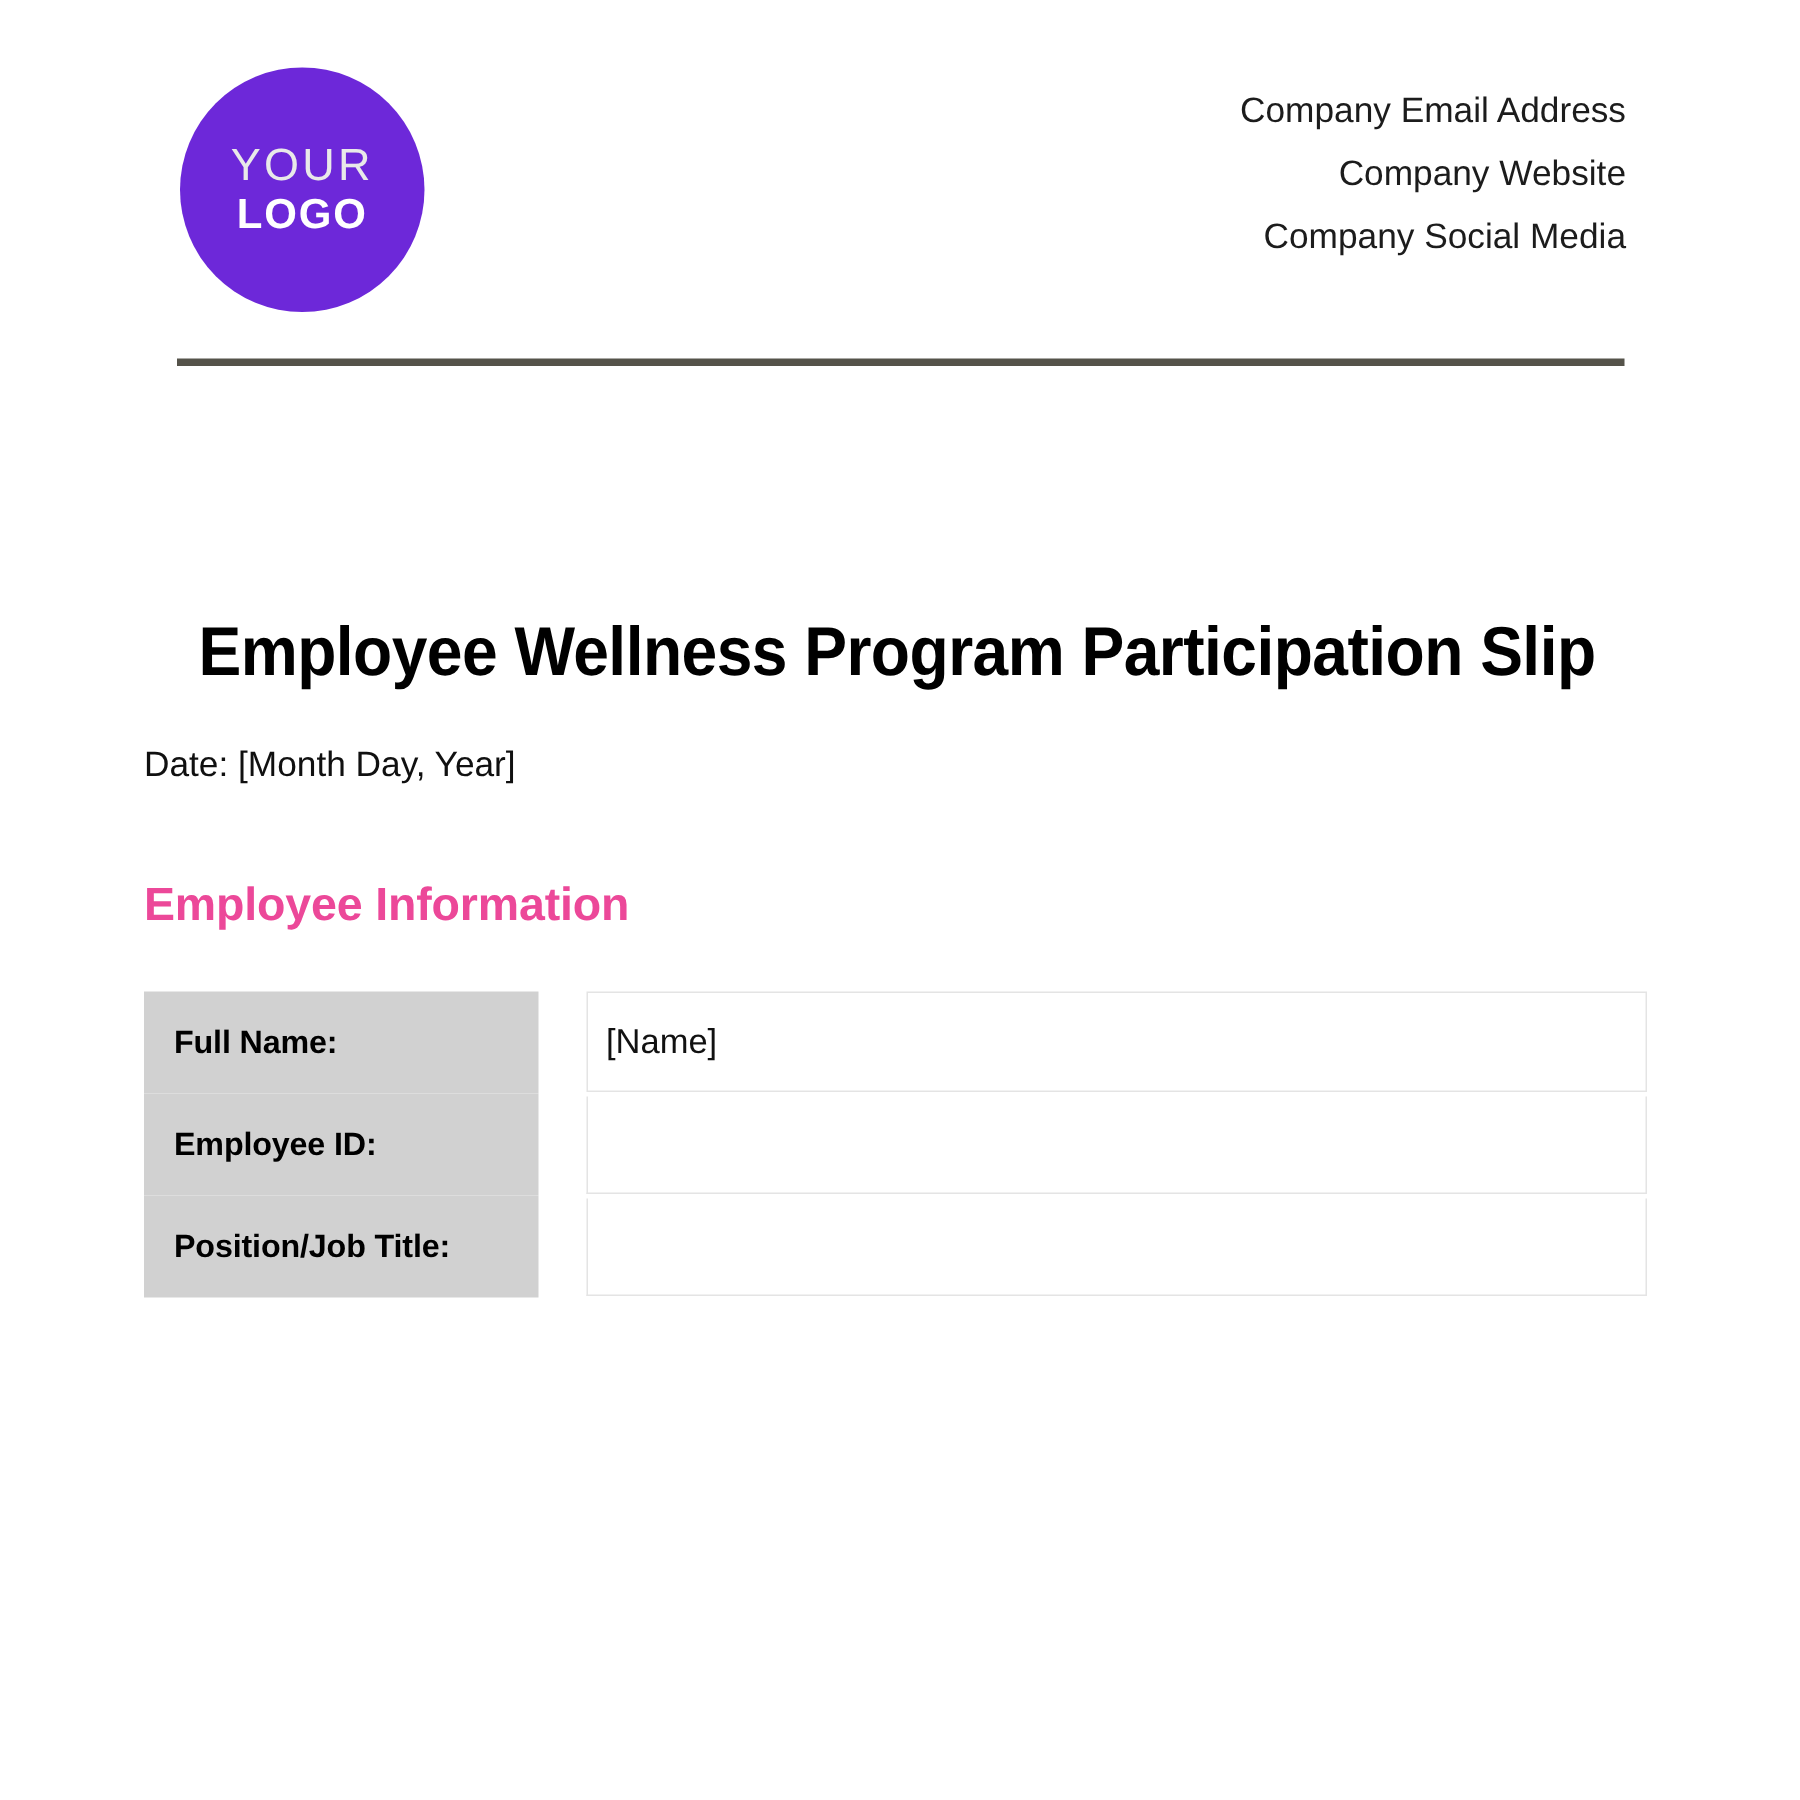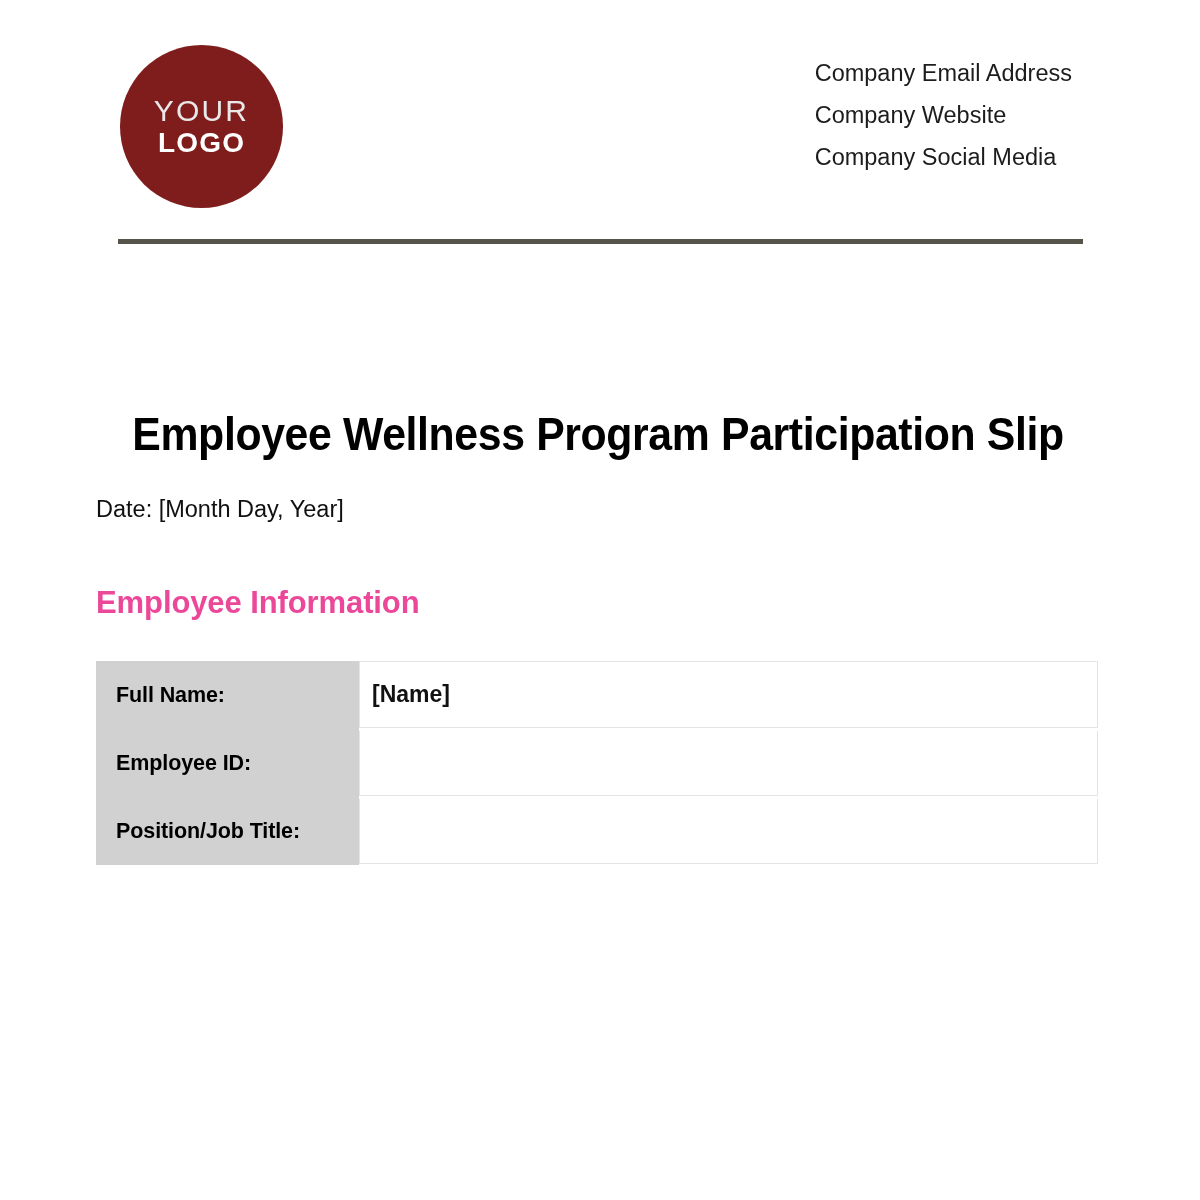--- a/index.html
+++ b/index.html
@@ -31,21 +31,21 @@
     height: 260px;
   }
 
   .logo-circle {
     position: absolute;
     left: 120px;
     top: 45px;
     width: 163px;
     height: 163px;
     border-radius: 50%;
-    background: #7f1d1d;
+    background: #6d28d9;
     display: flex;
     flex-direction: column;
     align-items: center;
     justify-content: center;
     line-height: 1;
   }
   .logo-line1 {
     color: #e9e9e9;
     font-size: 30px;
     font-weight: 300;
@@ -56,23 +56,23 @@
   .logo-line2 {
     color: #ffffff;
     font-size: 28px;
     font-weight: 700;
     letter-spacing: 1.2px;
     font-family: "Liberation Sans", sans-serif;
   }
 
   .contact-block {
     position: absolute;
-    right: 128px;
+    right: 116px;
     top: 52px;
-    text-align: left;
+    text-align: right;
   }
   .contact-line {
     font-size: 23.5px;
     font-weight: 400;
     color: #1c1c1c;
     line-height: 42px;
     white-space: nowrap;
     font-family: "Liberation Sans", sans-serif;
   }
 
@@ -168,25 +168,26 @@
   .info-value {
     flex: 1 1 auto;
     background: #ffffff;
     border: 1px solid #e4e4e4;
     border-top: none;
     box-sizing: border-box;
     display: flex;
     align-items: center;
     padding-left: 12px;
     font-size: 23px;
-    font-weight: 700;
+    font-weight: 400;
     color: #111111;
     margin-top: 2px;
     margin-bottom: 1px;
     font-family: "Liberation Sans", sans-serif;
+    margin-left: 32px;
   }
   .info-row:first-child .info-value {
     border-top: 1px solid #e4e4e4;
     margin-top: 0;
   }
 </style>
 </head>
 <body>
 
 <div class="page">

